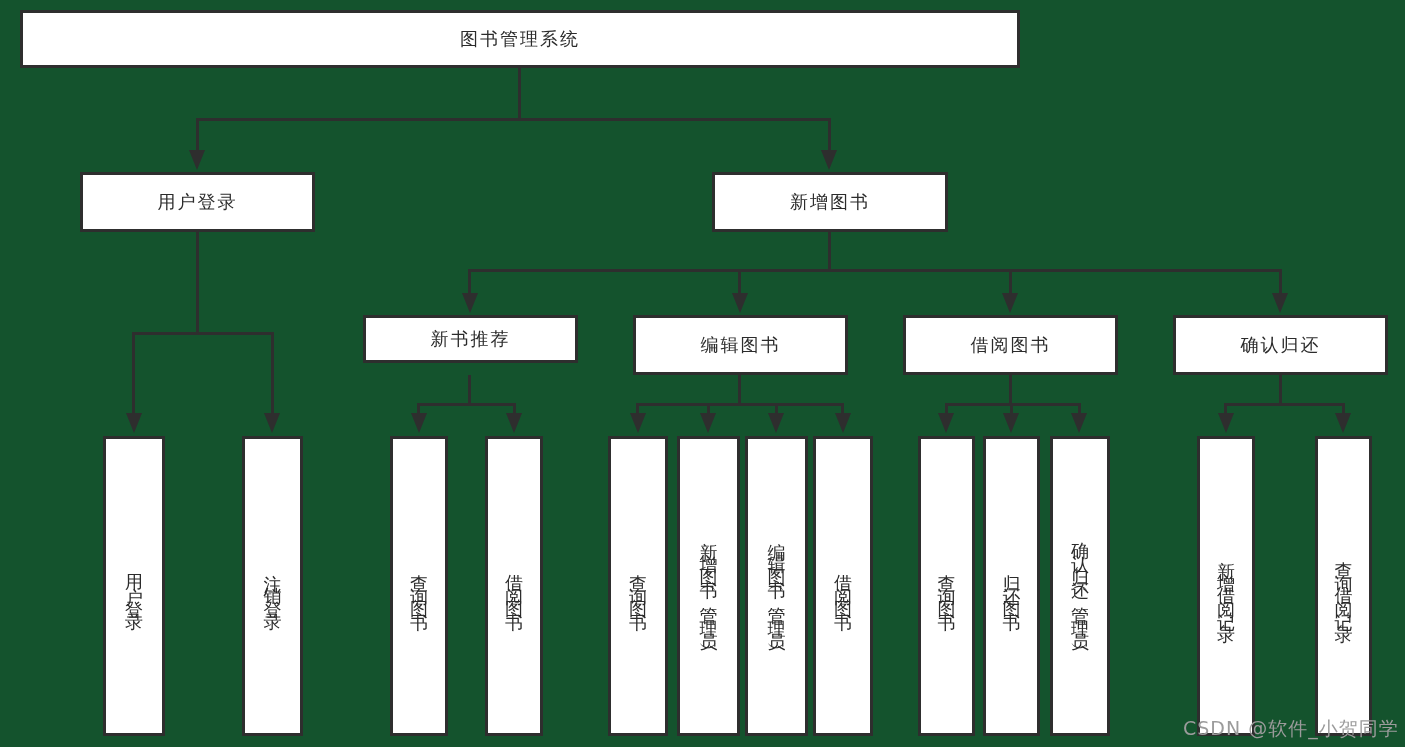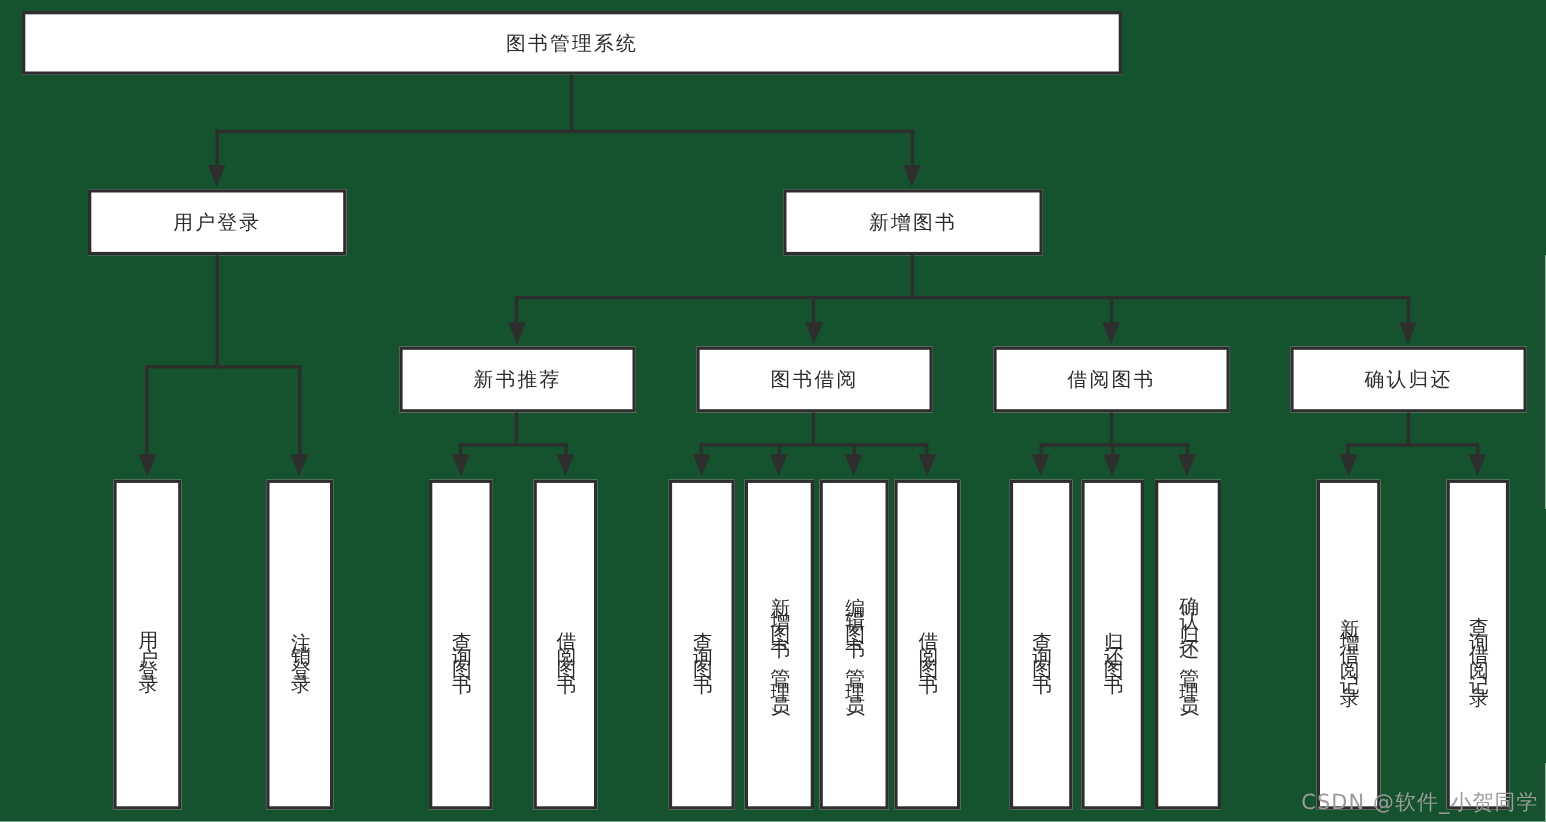--- a/index.html
+++ b/index.html
@@ -70,25 +70,25 @@
   <div class="hline" style="left:468px;  top:269px; width:814px;"></div>
   <div class="vline" style="left:468px;  top:269px; height:26px;"></div>
   <div class="arrow" style="left:462px;  top:293px;"></div>
   <div class="vline" style="left:738px;  top:269px; height:26px;"></div>
   <div class="arrow" style="left:732px;  top:293px;"></div>
   <div class="vline" style="left:1009px; top:269px; height:26px;"></div>
   <div class="arrow" style="left:1002px; top:293px;"></div>
   <div class="vline" style="left:1279px; top:269px; height:26px;"></div>
   <div class="arrow" style="left:1272px; top:293px;"></div>
 
-  <div class="box" style="left:363px; top:315px; width:215px; height:60px;">
+  <div class="box" style="left:363px; top:315px; width:215px; height:48px;">
     <span>新书推荐</span>
   </div>
   <div class="box" style="left:633px; top:315px; width:215px; height:60px;">
-    <span>图书借阅</span>
+    <span>编辑图书</span>
   </div>
   <div class="box" style="left:903px; top:315px; width:215px; height:60px;">
     <span>借阅图书</span>
   </div>
   <div class="box" style="left:1173px; top:315px; width:215px; height:60px;">
     <span>确认归还</span>
   </div>
 
   <div class="vline" style="left:468px; top:375px; height:31px;"></div>
   <div class="hline" style="left:417px; top:403px; width:99px;"></div>

